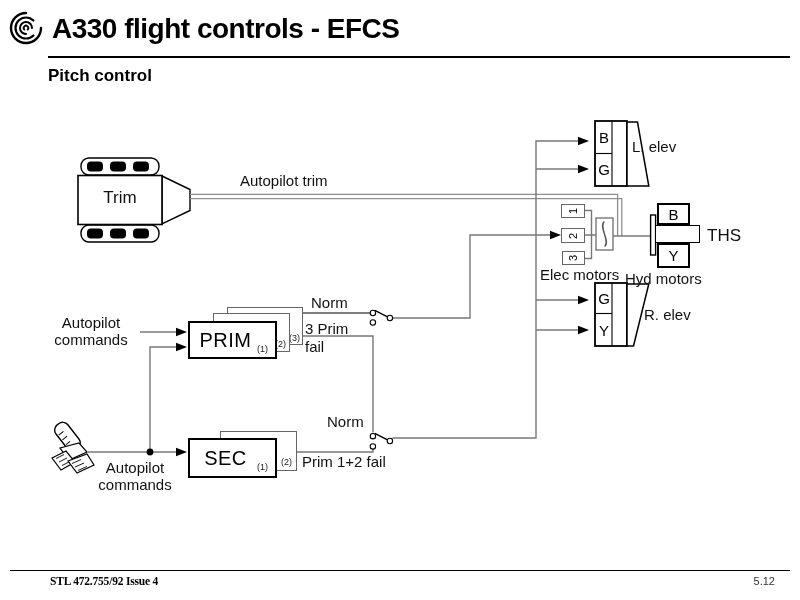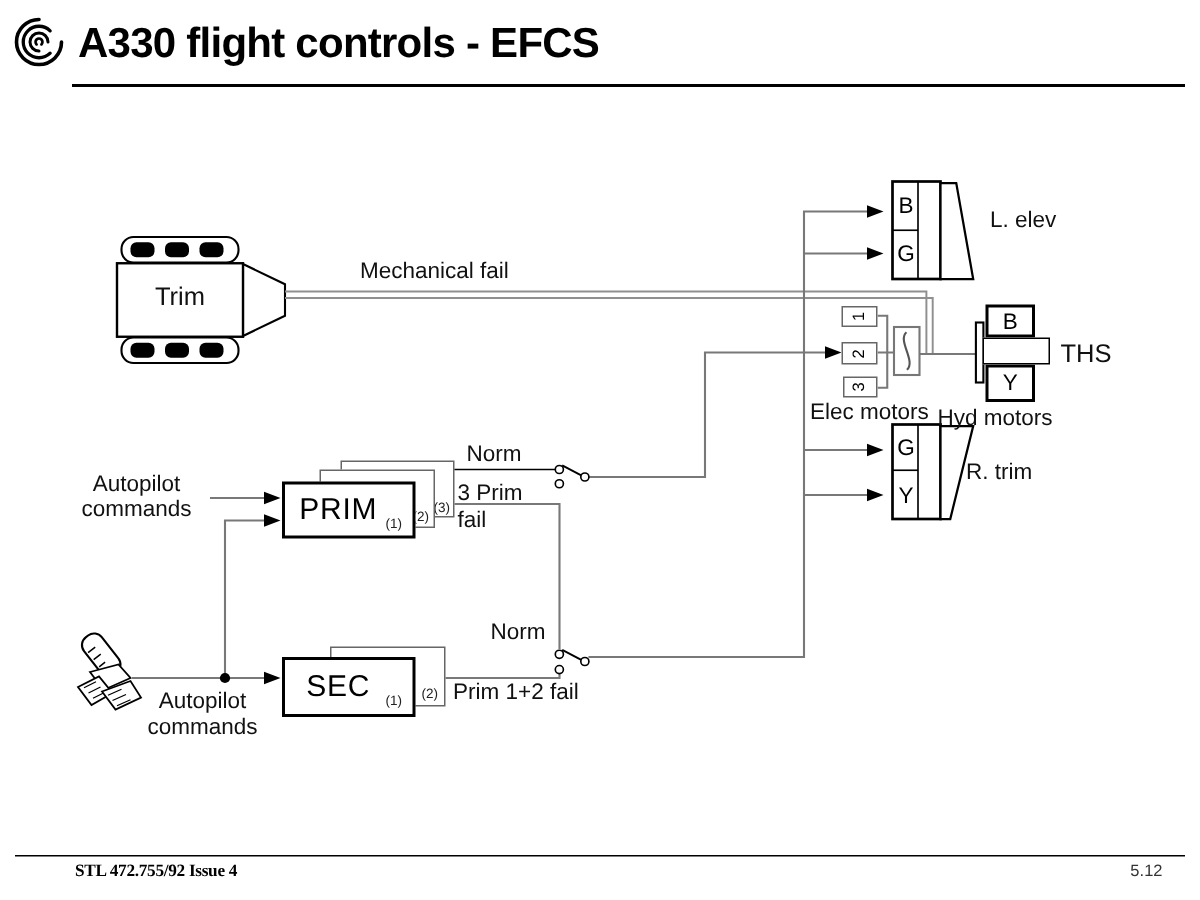--- a/index.html
+++ b/index.html
@@ -34,20 +34,21 @@
   <svg class="abs" style="left:8px;top:10px;z-index:4" width="36" height="36" viewBox="0 0 36 36">
     <g stroke="#000" fill="none" stroke-linecap="round">
       <path d="M18,3 a15,15 0 1 0 15,15" stroke-width="2.4"></path>
       <path d="M18,7.5 a10.5,10.5 0 1 0 10.5,10.5" stroke-width="2.2" transform="rotate(45 18 18)"></path>
       <path d="M18,12 a6,6 0 1 0 6,6" stroke-width="2" transform="rotate(90 18 18)"></path>
       <path d="M18,15.7 a2.3,2.3 0 1 0 2.3,2.3" stroke-width="1.8" transform="rotate(135 18 18)"></path>
     </g>
   </svg>
   <div class="title">A330 flight controls - EFCS</div>
   <div class="rule" style="left:48px;top:56px;width:742px;height:1.6px;"></div>
+  <div class="subtitle">Pitch control</div>
 
   <svg class="wires" width="800" height="600" viewBox="0 0 800 600">
 
     <g>
       <rect x="81" y="158" width="78" height="17" rx="8" fill="#fff" stroke="#000" stroke-width="1.4"></rect>
       <rect x="87" y="161.5" width="16" height="10" rx="4" fill="#000"></rect>
       <rect x="110" y="161.5" width="16" height="10" rx="4" fill="#000"></rect>
       <rect x="133" y="161.5" width="16" height="10" rx="4" fill="#000"></rect>
       <rect x="81" y="225" width="78" height="17" rx="8" fill="#fff" stroke="#000" stroke-width="1.4"></rect>
       <rect x="87" y="228.5" width="16" height="10" rx="4" fill="#000"></rect>
@@ -133,21 +134,21 @@
       <path d="M60,448 L79,443 L87,452 L69,460 Z" fill="#fff" stroke="#000" stroke-width="1.2"></path>
       <path d="M52,458 L66,451 L75,462 L61,470 Z" fill="#fff" stroke="#000" stroke-width="1.2"></path>
       <path d="M56,458.5 l8,-4 M59,462 l8,-4 M62,465.5 l8,-4" stroke="#000" stroke-width="0.9" fill="none"></path>
       <path d="M68,461 L87,454 L94,465 L77,473 Z" fill="#fff" stroke="#000" stroke-width="1.2"></path>
       <path d="M72,463.5 l9,-4 M75,467 l9,-4 M78,470.5 l9,-4" stroke="#000" stroke-width="0.9" fill="none"></path>
     </g>
   </svg>
 
   <div class="lbl" style="left:78px;top:189px;width:84px;text-align:center;font-size:17px;">Trim</div>
 
-  <div class="lbl" style="left:240px;top:172px;">Mechanical fail</div>
+  <div class="lbl" style="left:240px;top:172px;">Autopilot trim</div>
 
 
   <div class="lbl lbl2" style="left:44px;top:314px;width:94px;line-height:17px;">
     <div>Autopilot</div>
     <div>commands</div>
   </div>
 
   <div class="lbl lbl2" style="left:88px;top:459px;width:94px;line-height:17px;">
     <div>Autopilot</div>
     <div>commands</div>
@@ -196,23 +197,23 @@
     <span>B</span>
   </div>
   <div class="box" style="left:655px;top:225px;width:45px;height:18px;border:1.4px solid #000;z-index:2;"></div>
   <div class="box thsbox" style="left:657px;top:243px;width:33px;height:25px;">
     <span>Y</span>
   </div>
   <div class="lbl" style="left:707px;top:227px;font-size:17px;">THS</div>
 
   <div class="cellLetter" style="left:596px;top:129px;">B</div>
   <div class="cellLetter" style="left:596px;top:161px;">G</div>
-  <div class="lbl" style="left:660px;top:138px;">L. elev</div>
+  <div class="lbl" style="left:632px;top:138px;">L. elev</div>
 
   <div class="cellLetter" style="left:596px;top:290px;">G</div>
   <div class="cellLetter" style="left:596px;top:322px;">Y</div>
-  <div class="lbl" style="left:644px;top:306px;">R. trim</div>
+  <div class="lbl" style="left:644px;top:306px;">R. elev</div>
 
   <div class="rule" style="left:10px;top:570px;width:780px;height:1.3px;"></div>
   <div class="footL">STL 472.755/92 Issue 4</div>
   <div class="footR">5.12</div>
 
 </div>
 
 </body></html>

